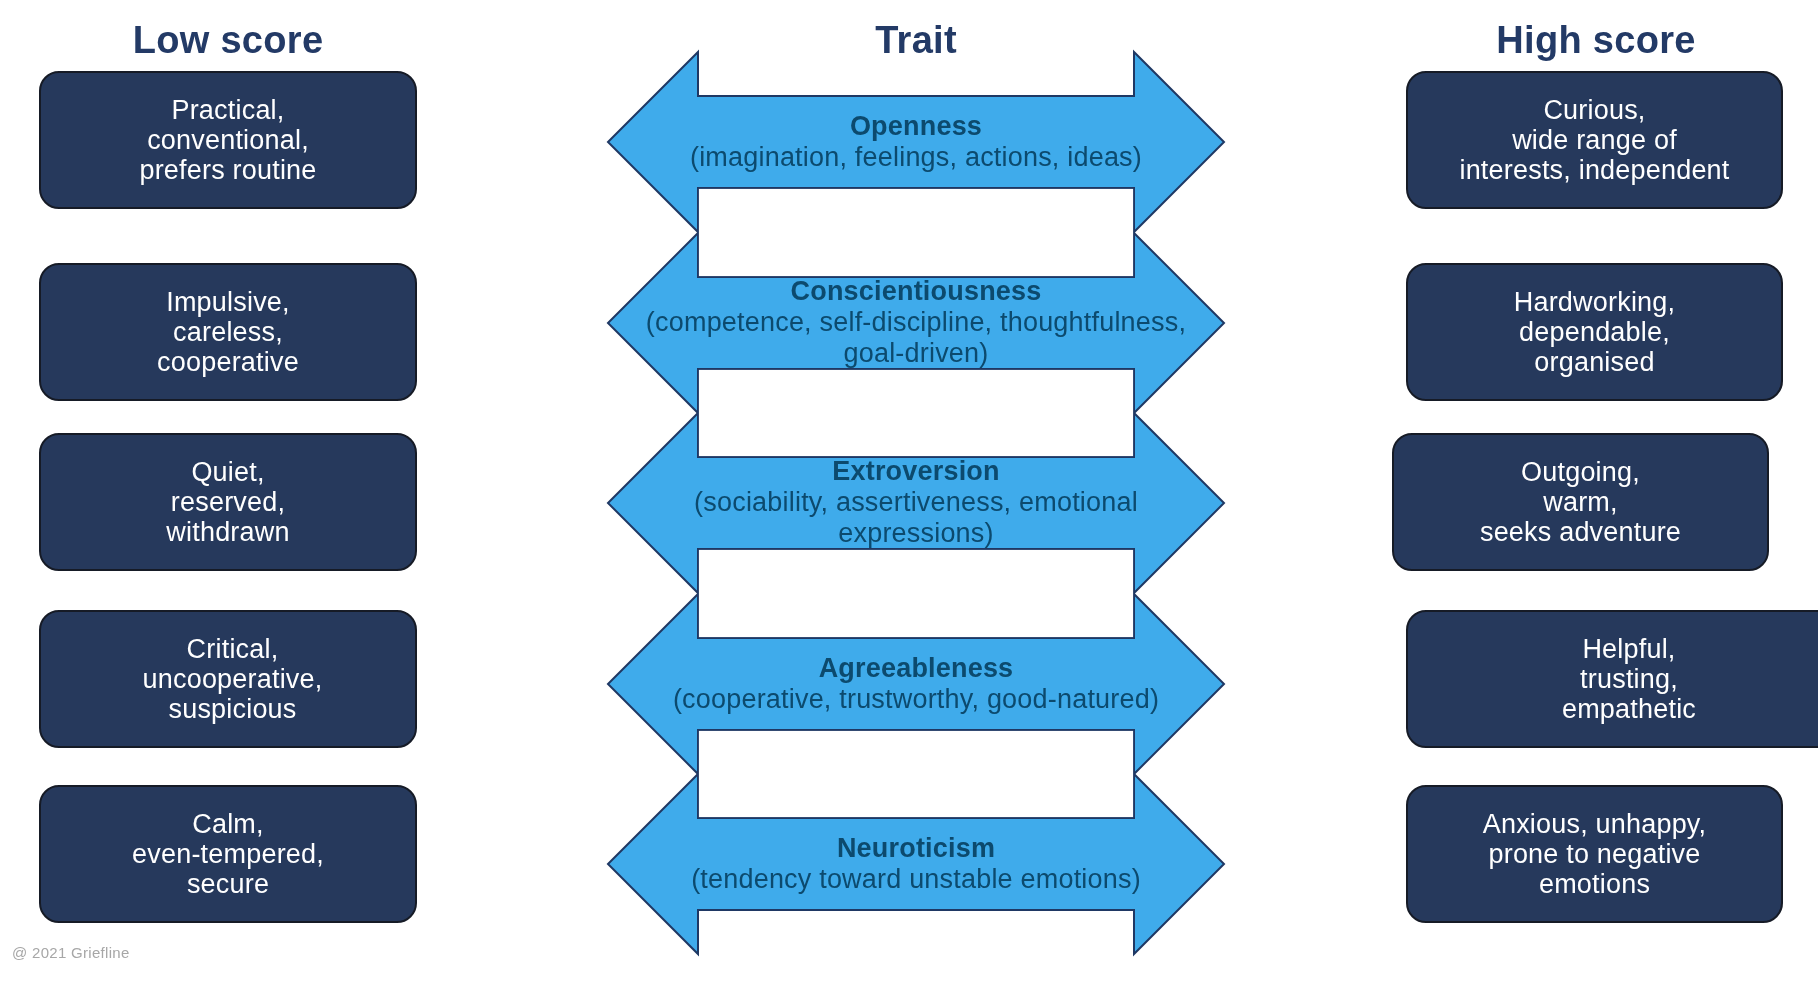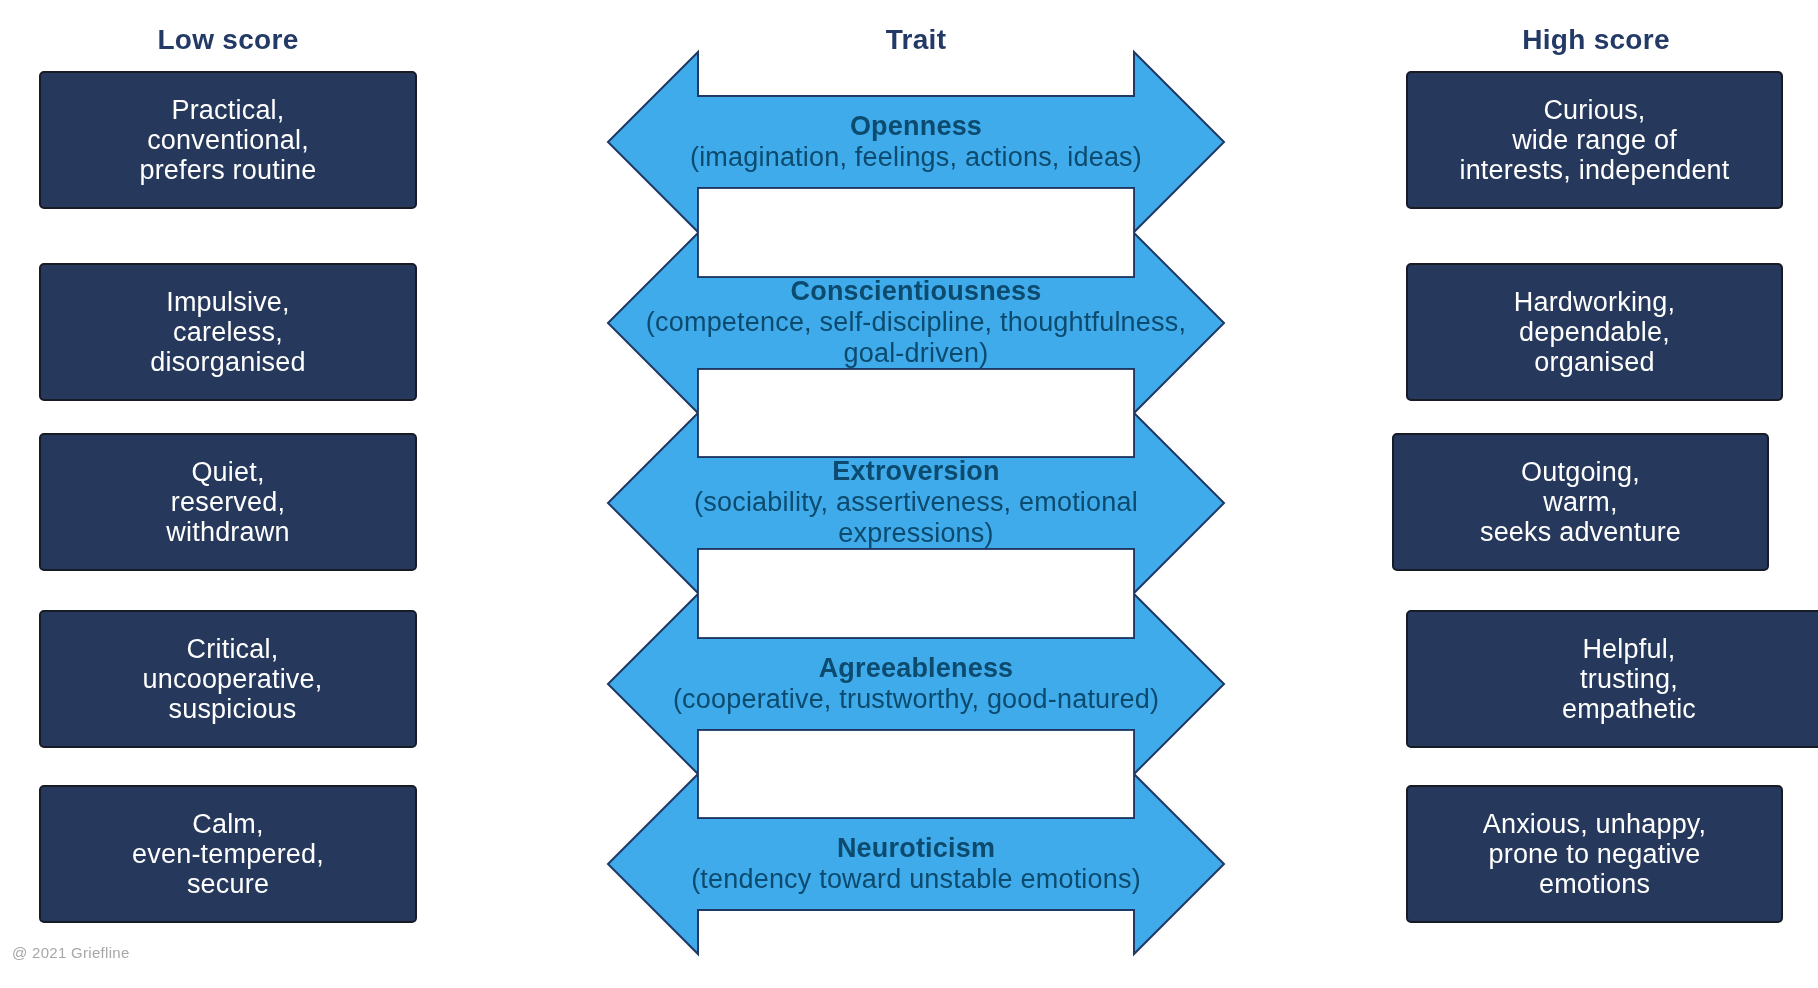--- a/index.html
+++ b/index.html
@@ -5,30 +5,30 @@
   html,body{margin:0;padding:0;background:#ffffff;}
   #canvas{
     position:relative;
     width:1818px;height:988px;
     background:#ffffff;
     font-family:"Liberation Sans", sans-serif;
     overflow:hidden;
   }
   .col-header{
     position:absolute;top:20px;height:40px;
-    font-size:28px;font-weight:700;
+    font-size:38px;font-weight:700;
     color:var(--header-navy,#233A66);
     text-align:center;line-height:40px;
     letter-spacing:.3px;
   }
   .score-box{
     position:absolute;height:138px;
     background:var(--box-navy,#26395C);
     border:2px solid var(--box-outline,#161B26);
-    border-radius:5px;
+    border-radius:20px;
     box-sizing:border-box;
     display:flex;flex-direction:column;justify-content:center;
     text-align:center;
     color:#fff;font-size:27px;line-height:30px;
     letter-spacing:.2px;
   }
   .score-box .ln{white-space:nowrap;}
   #arrow-layer{position:absolute;left:0;top:0;}
   #arrow-layer polygon{
     fill:var(--arrow-blue,#3FABEB);
@@ -65,21 +65,21 @@
   <div class="col-header" style="left:1396px;width:400px;">High score</div>
 
   <div class="score-box" style="left:39px;top:71px;width:378px;">
     <div class="ln">Practical,</div>
     <div class="ln">conventional,</div>
     <div class="ln">prefers routine</div>
   </div>
   <div class="score-box" style="left:39px;top:263px;width:378px;">
     <div class="ln">Impulsive,</div>
     <div class="ln">careless,</div>
-    <div class="ln">disorganised</div>
+    <div class="ln">cooperative</div>
   </div>
   <div class="score-box" style="left:39px;top:433px;width:378px;">
     <div class="ln">Quiet,</div>
     <div class="ln">reserved,</div>
     <div class="ln">withdrawn</div>
   </div>
   <div class="score-box" style="left:39px;top:610px;width:378px;padding-left:9px;">
     <div class="ln">Critical,</div>
     <div class="ln">uncooperative,</div>
     <div class="ln">suspicious</div>

